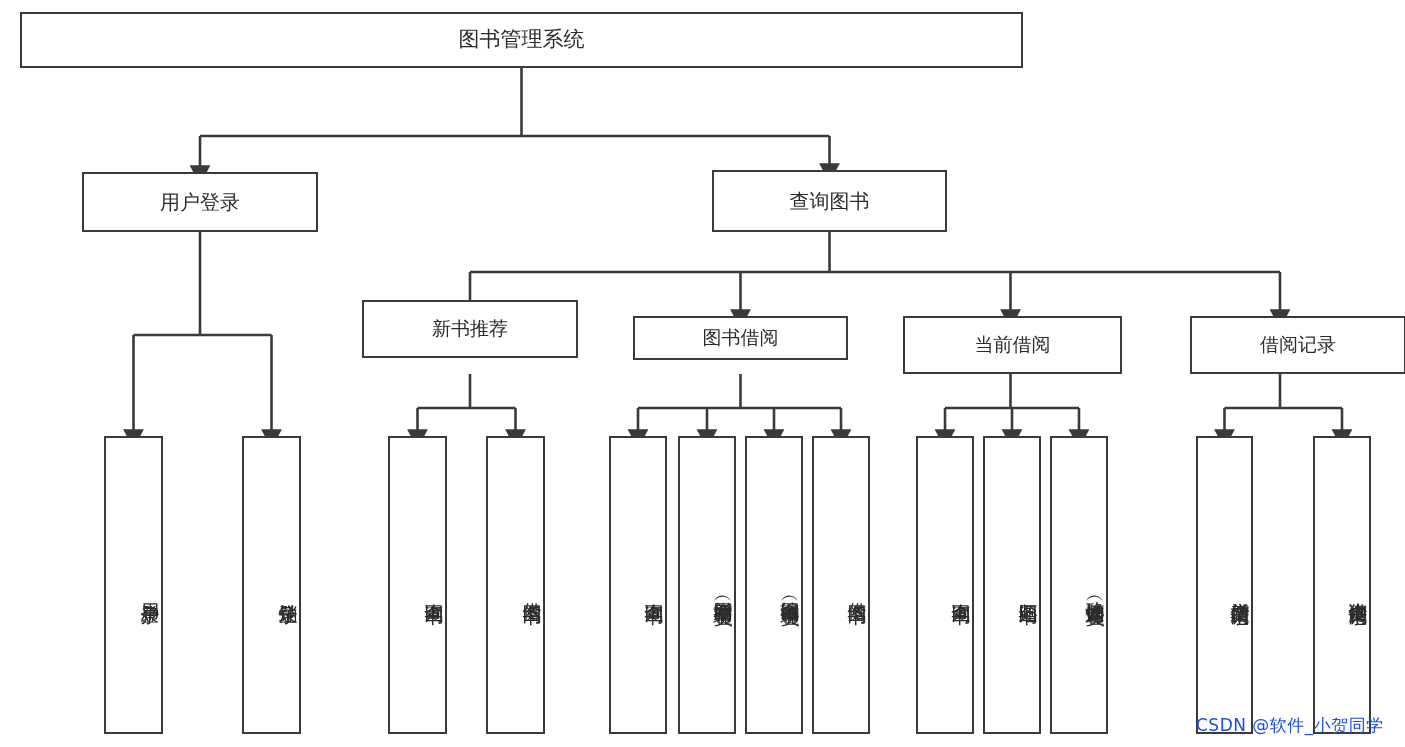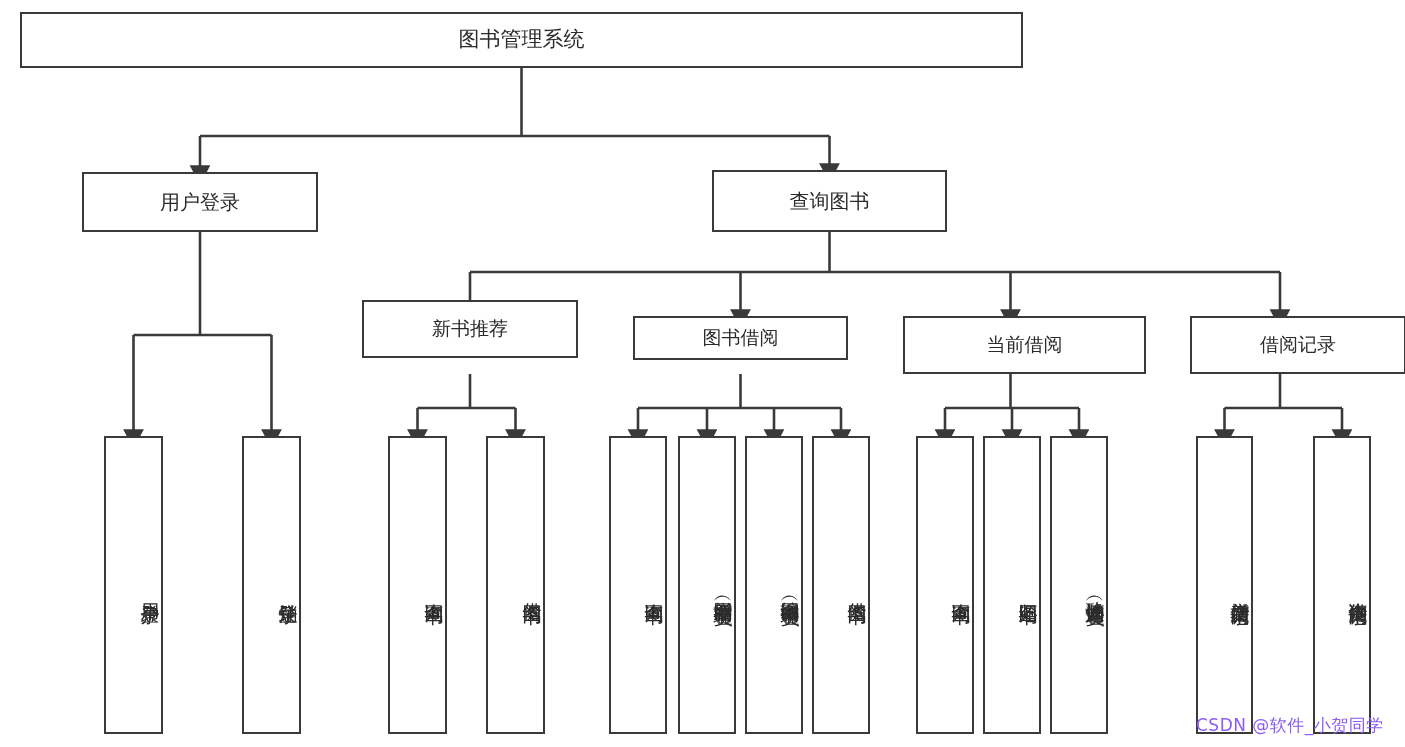--- a/index.html
+++ b/index.html
@@ -51,21 +51,21 @@
     writing-mode: vertical-rl;
     text-orientation: upright;
     align-items: flex-start;
     justify-content: center;
     padding-top: 10px;
     letter-spacing: 1px;
   }
   .watermark {
     position: absolute;
     font-size: 17px;
-    color: #8b5cf6;
+    color: #1d4ed8;
     white-space: nowrap;
     letter-spacing: 0.5px;
     pointer-events: none;
   }
 </style>
 </head>
 <body>
 
 <div id="canvas">
   <svg id="edges" viewBox="0 0 1405 747">
@@ -109,21 +109,21 @@
         <path d="M1224.5,408 L1224.5,435" marker-end="url(#arrow)"></path>
         <path d="M1342,408 L1342,435" marker-end="url(#arrow)"></path>
       </g>
   </svg>
 
   <div class="node root" style="left: 20px; top: 12px; width: 1003px; height: 56px;">图书管理系统</div>
   <div class="node level2" style="left: 82px; top: 172px; width: 236px; height: 60px;">用户登录</div>
   <div class="node level2" style="left: 712px; top: 170px; width: 235px; height: 62px;">查询图书</div>
   <div class="node level3" style="left: 362px; top: 300px; width: 216px; height: 58px;">新书推荐</div>
   <div class="node level3" style="left: 633px; top: 316px; width: 215px; height: 44px;">图书借阅</div>
-  <div class="node level3" style="left: 903px; top: 316px; width: 243px; height: 58px;">当前借阅</div>
+  <div class="node level3" style="left: 903px; top: 316px; width: 219px; height: 58px;">当前借阅</div>
   <div class="node level3" style="left: 1172px; top: 316px; width: 216px; height: 58px; margin-left: 18px;">借阅记录</div>
   <div class="node leaf" style="left: 104px; top: 436px; width: 59px; height: 298px;">用户登录</div>
   <div class="node leaf" style="left: 242px; top: 436px; width: 59px; height: 298px;">注销登录</div>
   <div class="node leaf" style="left: 388px; top: 436px; width: 59px; height: 298px;">查询图书</div>
   <div class="node leaf" style="left: 486px; top: 436px; width: 59px; height: 298px;">借阅图书</div>
   <div class="node leaf" style="left: 609px; top: 436px; width: 58px; height: 298px;">查询图书</div>
   <div class="node leaf" style="left: 678px; top: 436px; width: 58px; height: 298px;">新增图书（管理员）</div>
   <div class="node leaf" style="left: 745px; top: 436px; width: 58px; height: 298px;">编辑图书（管理员）</div>
   <div class="node leaf" style="left: 812px; top: 436px; width: 58px; height: 298px;">借阅图书</div>
   <div class="node leaf" style="left: 916px; top: 436px; width: 58px; height: 298px;">查询图书</div>

